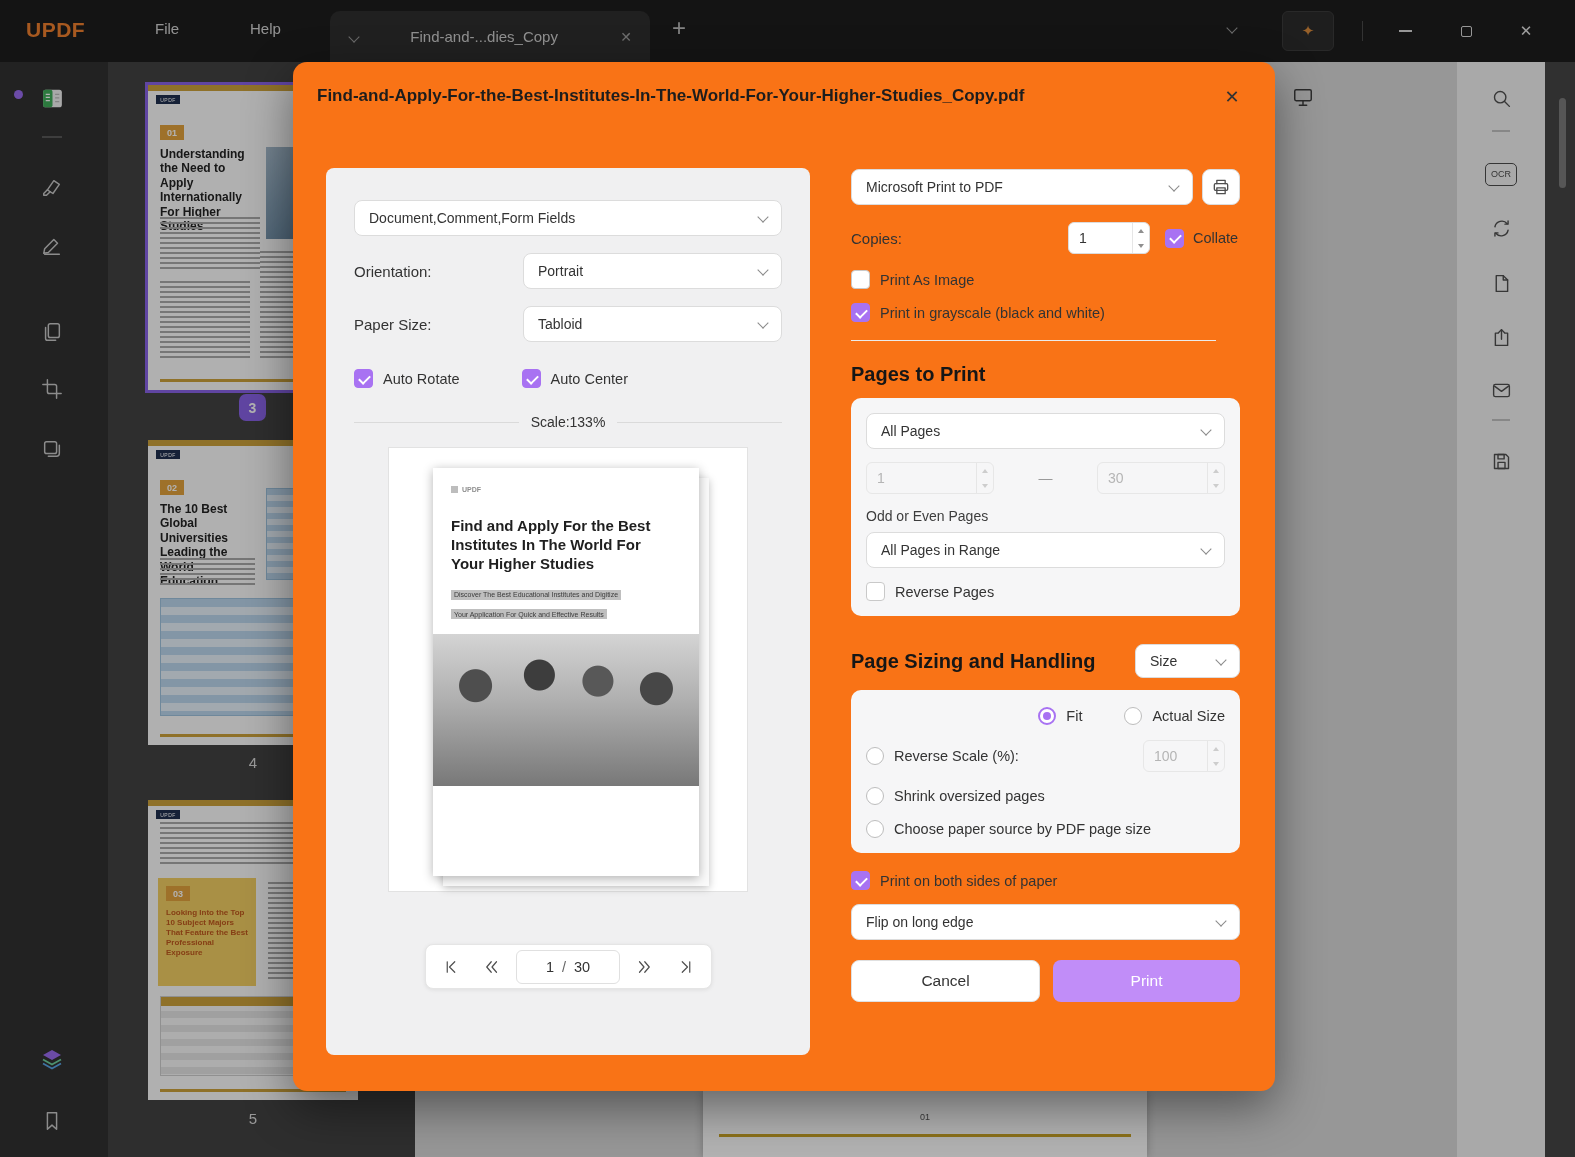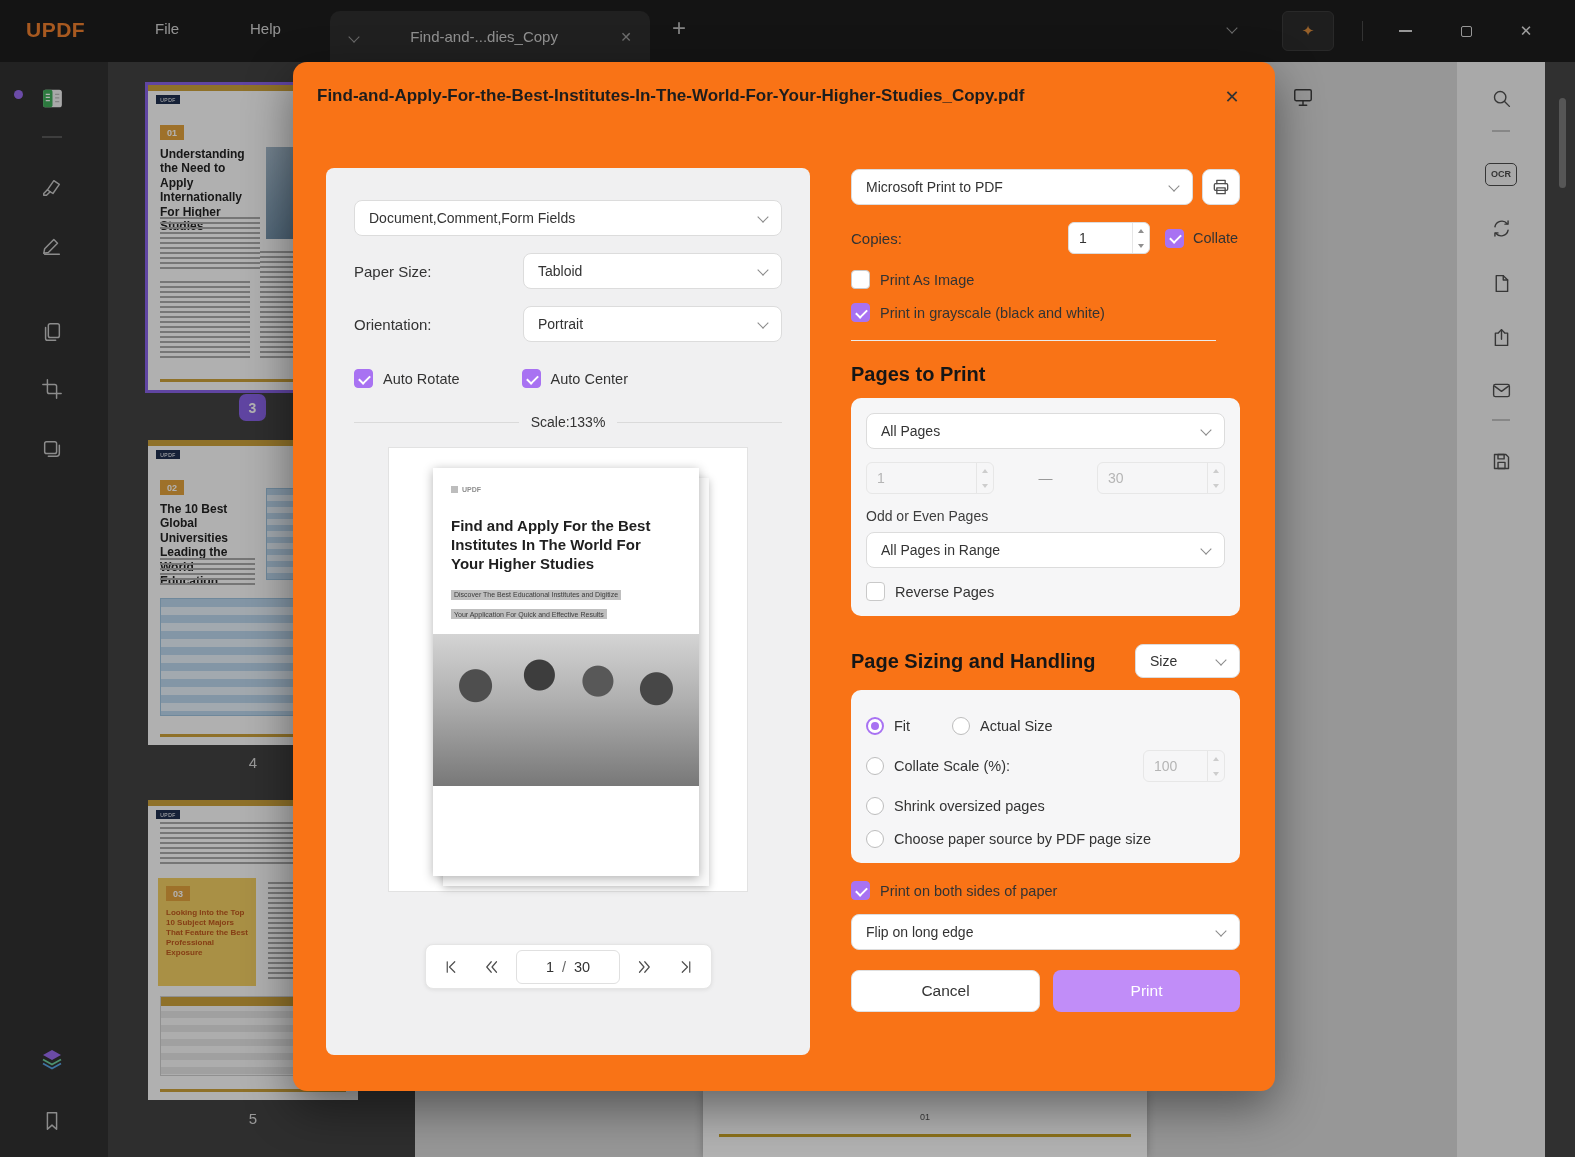--- a/index.html
+++ b/index.html
@@ -66,21 +66,21 @@
   .bottom-page { position:absolute; left:288px; top:1028px; width:444px; height:67px; background:#ffffff;
                  box-shadow:0 0 8px rgba(0,0,0,.25); }
   .bp-label { position:absolute; top:22px; left:0; right:0; text-align:center; font-size:9px; color:#555; }
   .bp-line { position:absolute; left:16px; right:16px; top:44px; height:3px; background:#c9a227; }
 
   .right-rail { position:absolute; right:30px; top:0; width:88px; height:100%; background:#f2f2f2; }
   .rr-btn { position:absolute; left:44px; transform:translateX(-50%); width:40px; height:36px;
             display:flex; align-items:center; justify-content:center; }
   .rr-sep { position:absolute; left:44px; transform:translateX(-50%); width:18px; height:2px; background:#c2c2c2; }
   .ocr-badge { width:32px; height:23px; border:1.6px solid #4c4c4c; border-radius:5px; color:#4c4c4c;
-               font-size:9px; font-weight:700; display:flex; align-items:center; justify-content:center; }
+               font-size:9px; font-weight:400; display:flex; align-items:center; justify-content:center; }
   .right-edge { position:absolute; right:0; top:0; width:30px; height:100%; background:#454545; }
   .re-scroll { position:absolute; right:9px; top:36px; width:7px; height:90px; border-radius:4px; background:#7c7c7c; }
 
   .dim { position:absolute; inset:0; background:rgba(0,0,0,.30); }
 
   
   .modal { position:absolute; left:293px; top:62px; width:982px; height:1029px; background:#f97316;
            border-radius:14px; box-shadow:0 16px 48px rgba(0,0,0,.45); overflow:hidden; }
   .m-head { position:absolute; top:0; left:0; right:0; height:70px; }
   .m-title { position:absolute; left:24px; top:24px; font-size:17px; font-weight:600; color:#1d1d1d; }
@@ -157,21 +157,21 @@
   .range-row { display:flex; align-items:center; margin-top:13px; }
   .range-row .dash { flex:1; text-align:center; color:#9a9a9a; font-size:14px; }
   .pp-lbl { margin-top:14px; font-size:14px; color:#3d3d3d; }
   .panel .select.mt8 { margin-top:8px; }
   .size-head { display:flex; align-items:center; justify-content:space-between; margin-top:28px; }
   .size-head .select { width:105px; height:34px; }
   .radio { width:18px; height:18px; border-radius:50%; border:1.5px solid #bdbdbd; background:#fff; position:relative; flex:none; }
   .radio.sel { border:2px solid #a872f2; }
   .radio.sel::after { content:""; position:absolute; inset:3px; border-radius:50%; background:#a872f2; }
   .rrow { display:flex; align-items:center; gap:10px; font-size:14.5px; color:#333; margin-top:15px; }
-  .rrow:first-child { margin-top:12px; }
+  .rrow:first-child { margin-top:2px;justify-content:flex-end; }
   .rgap { margin-left:32px; }
   .btn-row { display:flex; gap:13px; margin-top:20px; }
   .btn { flex:1; height:42px; border-radius:8px; display:flex; align-items:center; justify-content:center; font-size:15.5px; }
   .btn.cancel { background:#fff; border:1px solid #e0e0e0; color:#333; }
   .btn.print { background:#c18df8; color:#fff; }
 </style>
 </head>
 <body>
 
 <div class="app">
@@ -372,30 +372,30 @@
       <div class="m-title">Find-and-Apply-For-the-Best-Institutes-In-The-World-For-Your-Higher-Studies_Copy.pdf</div>
       <div class="m-close">✕</div>
     </div>
 
     <div class="left-card">
       <div class="select">
         <span>Document,Comment,Form Fields</span>
         <span class="chev"></span>
       </div>
       <div class="frow">
+        <div class="flabel">Orientation:</div>
+        <div class="select">
+          <span>Portrait</span>
+          <span class="chev"></span>
+        </div>
+      </div>
+      <div class="frow">
         <div class="flabel">Paper Size:</div>
         <div class="select">
           <span>Tabloid</span>
-          <span class="chev"></span>
-        </div>
-      </div>
-      <div class="frow">
-        <div class="flabel">Orientation:</div>
-        <div class="select">
-          <span>Portrait</span>
           <span class="chev"></span>
         </div>
       </div>
       <div class="cbrow">
         <div class="cbg">
           <span class="cb on"></span>
           <span>Auto Rotate</span>
         </div>
         <div class="cbg cbg2">
           <span class="cb on"></span>
@@ -553,21 +553,21 @@
 
       <div class="panel">
         <div class="rrow">
           <span class="radio sel"></span>
           <span>Fit</span>
           <span class="radio rgap"></span>
           <span>Actual Size</span>
         </div>
         <div class="rrow">
           <span class="radio"></span>
-          <span>Collate Scale (%):</span>
+          <span>Reverse Scale (%):</span>
           <div class="num dis" style="margin-left:auto">
             <span class="val">100</span>
             <span class="spin">
                 <i>
                   <span class="arr-up"></span>
                 </i>
                 <i>
                   <span class="arr-dn"></span>
                 </i>
               </span>

